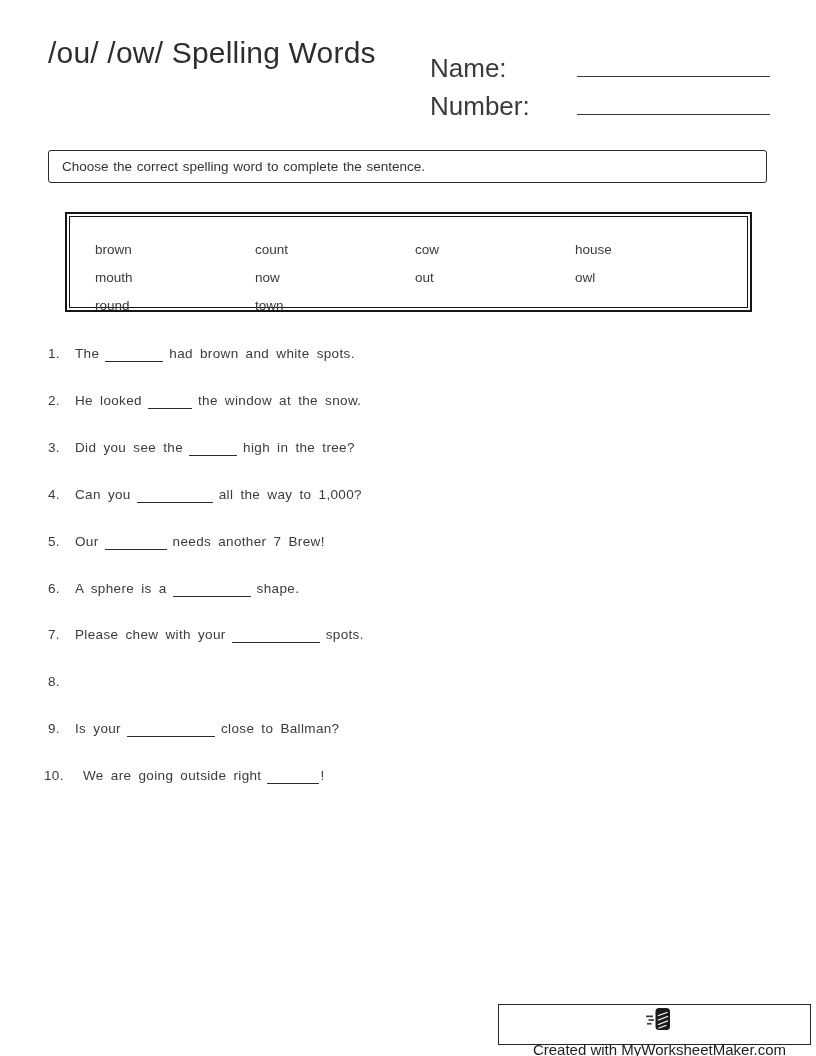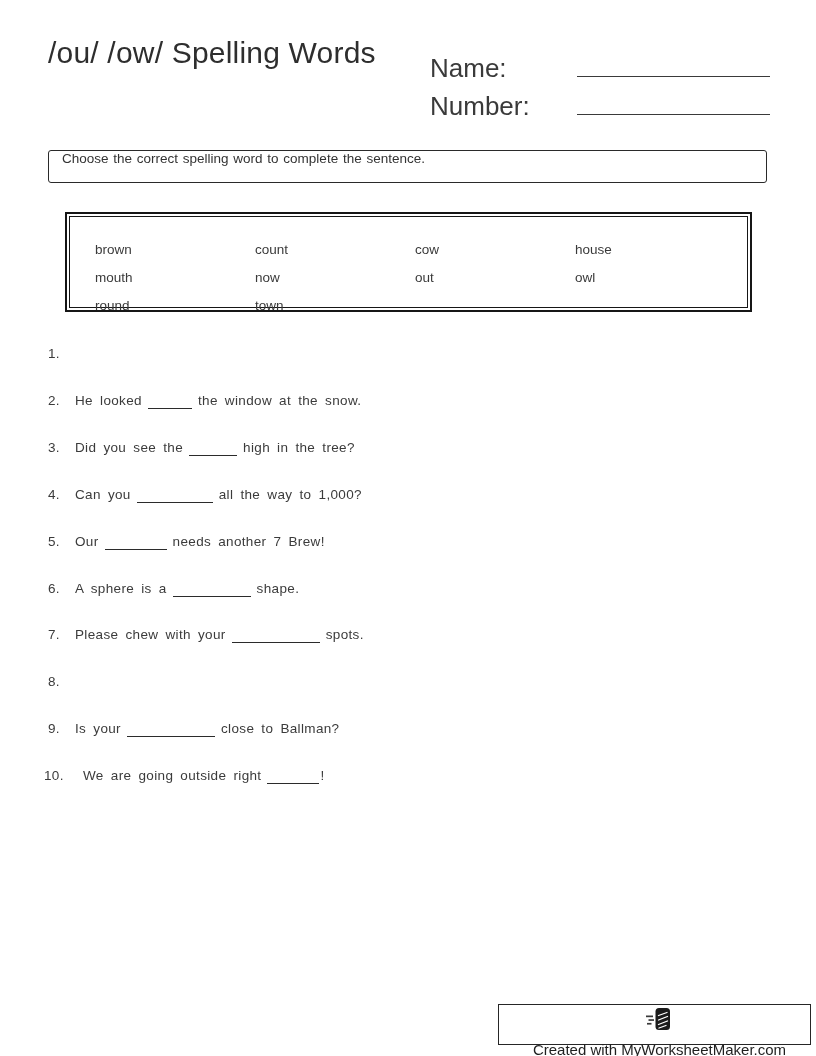--- a/index.html
+++ b/index.html
@@ -44,21 +44,21 @@
   
   .instructions {
     position: absolute;
     left: 48px;
     top: 150px;
     width: 719px;
     height: 33px;
     border: 1.3px solid #2a2a2a;
     border-radius: 3px;
     display: flex;
-    align-items: flex-start;
+    align-items: center;
     padding-left: 13px;
     font-size: 13.5px;
     word-spacing: 1px;
     color: #333333;
   }
 
   
   .wordbank-outer {
     position: absolute;
     left: 65px;
@@ -159,20 +159,21 @@
         <div class="wb-col" style="left: 505px;">
           <div class="wb-word">house</div>
           <div class="wb-word">owl</div>
         </div>
       </div>
   </div>
 
   <div id="questions">
       <div class="q-row" style="top: 344px; left: 48px;">
         <span class="q-num" style="width: 27px;">1.</span>
+        <span class="q-text"><span>The</span><span class="blank" style="width: 58px; margin-left: 6px; margin-right: 6px;"></span><span>had brown and white spots.</span></span>
       </div>
       <div class="q-row" style="top: 391px; left: 48px;">
         <span class="q-num" style="width: 27px;">2.</span>
         <span class="q-text"><span>He looked</span><span class="blank" style="width: 44px; margin-left: 6px; margin-right: 6px;"></span><span>the window at the snow.</span></span>
       </div>
       <div class="q-row" style="top: 438px; left: 48px;">
         <span class="q-num" style="width: 27px;">3.</span>
         <span class="q-text"><span>Did you see the</span><span class="blank" style="width: 48px; margin-left: 6px; margin-right: 6px;"></span><span>high in the tree?</span></span>
       </div>
       <div class="q-row" style="top: 485px; left: 48px;">

